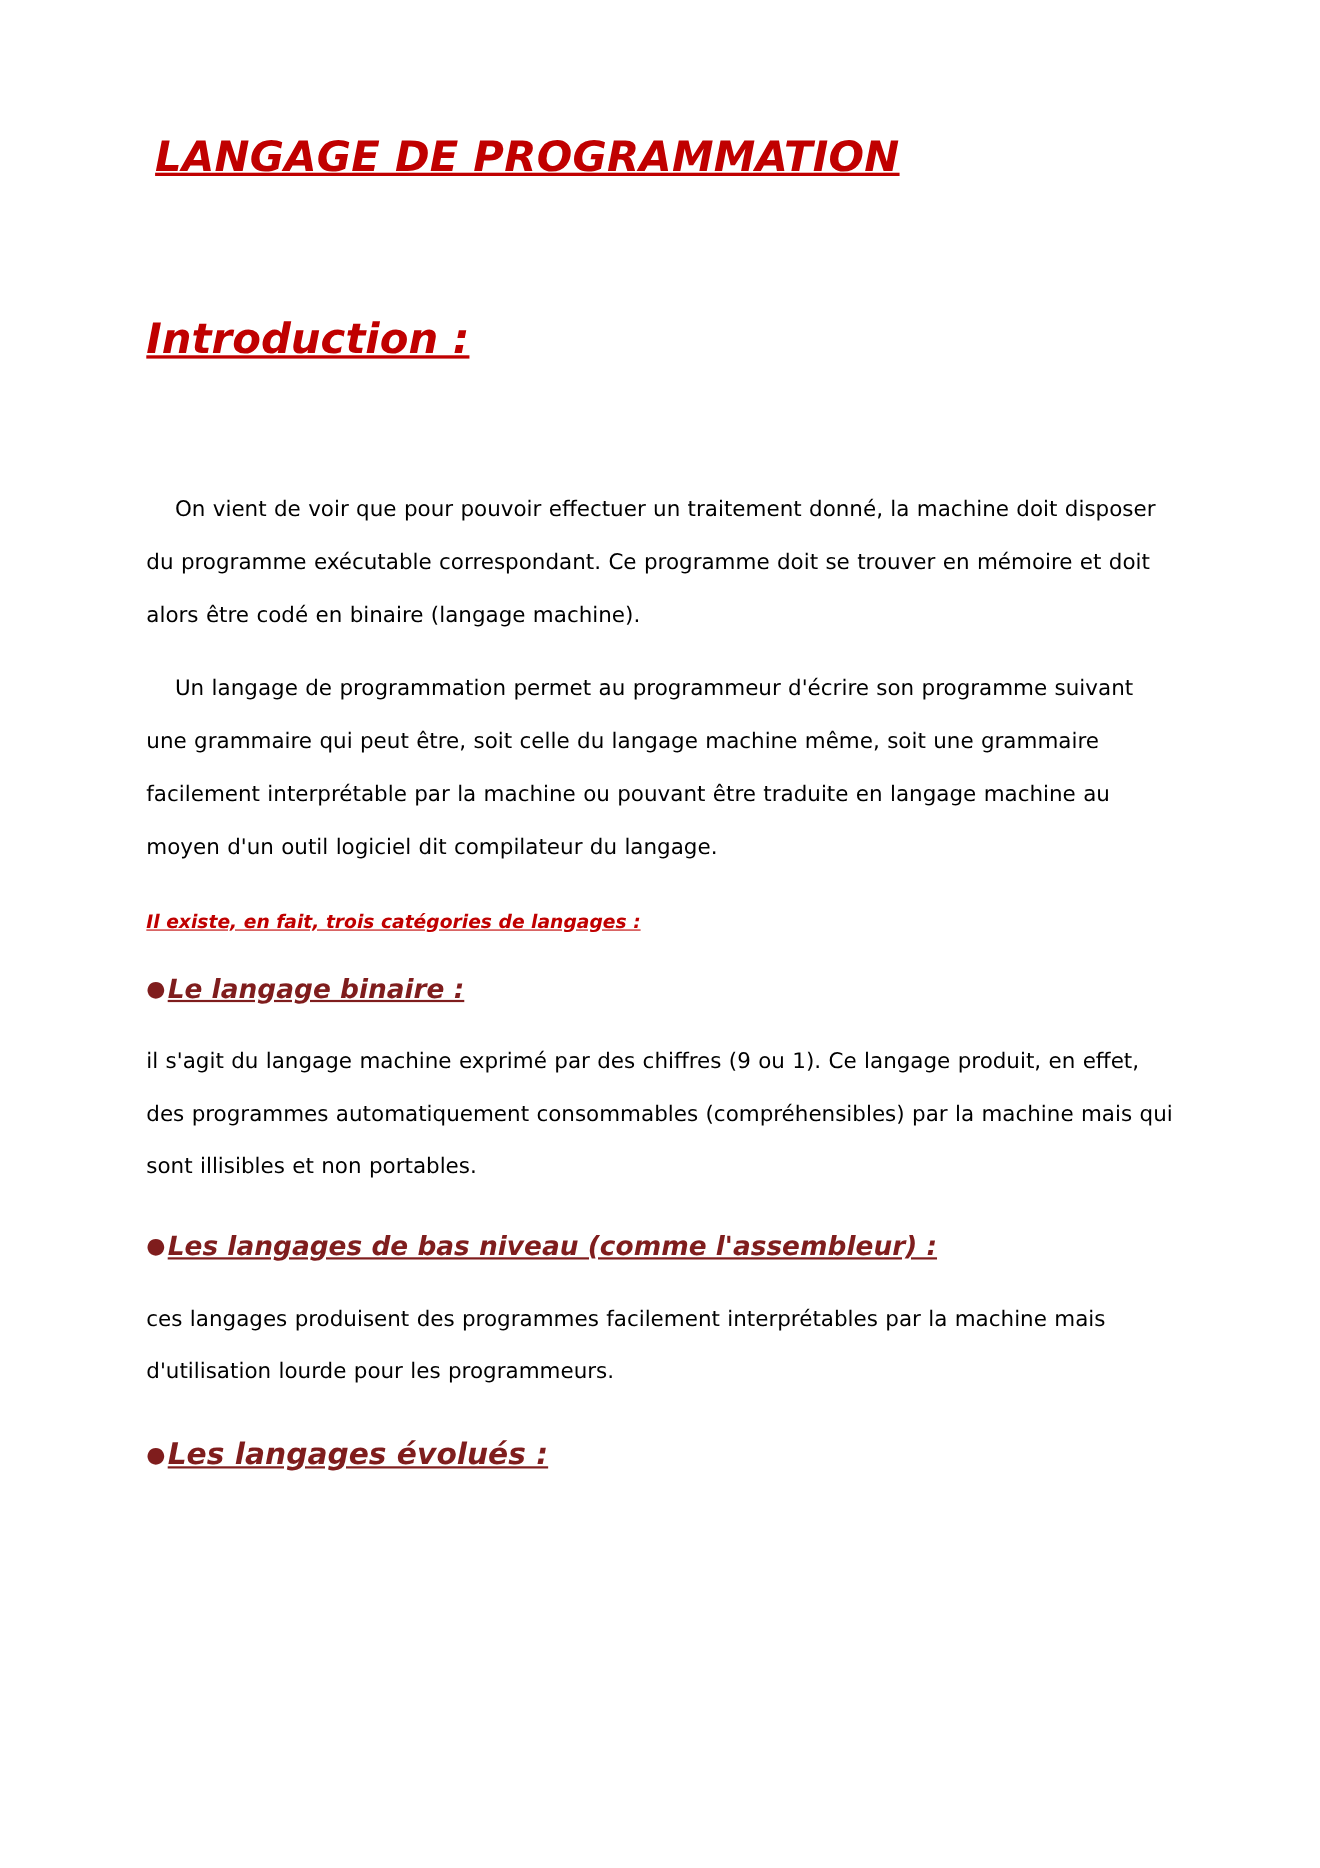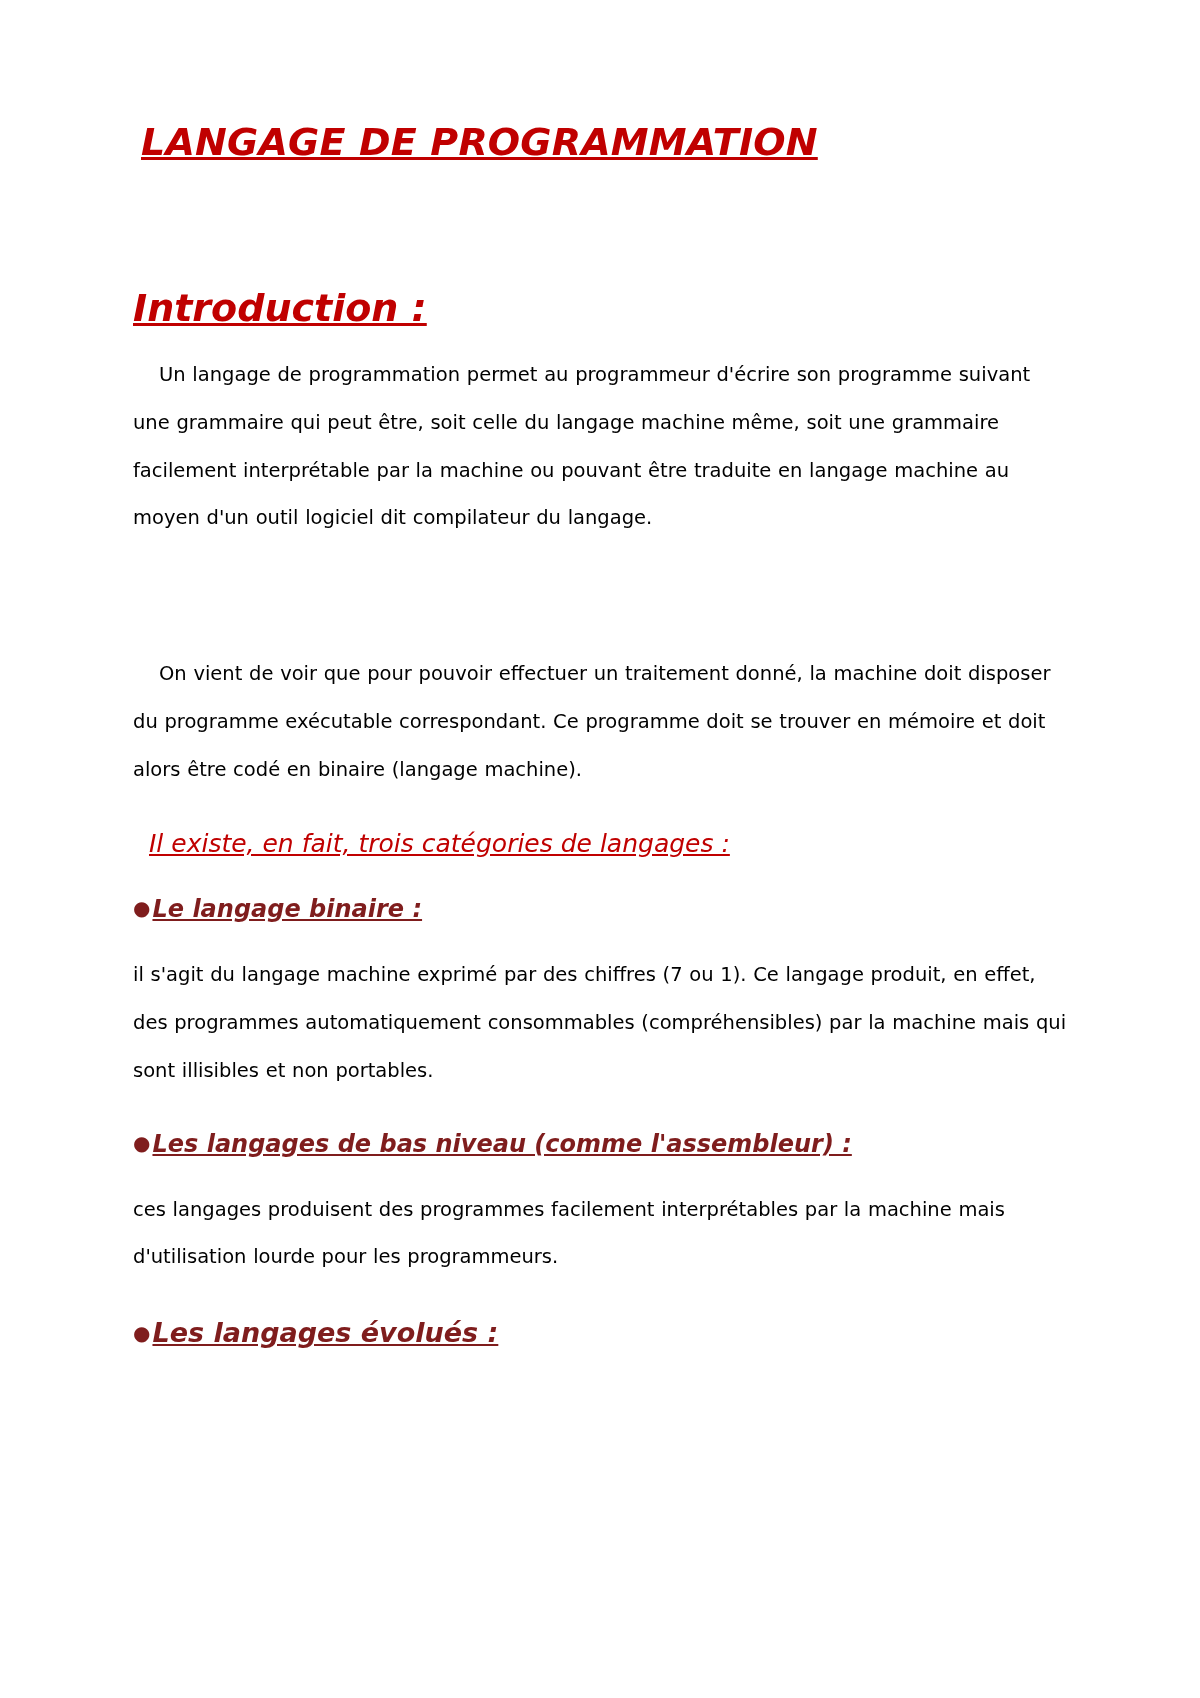--- a/index.html
+++ b/index.html
@@ -54,26 +54,26 @@
   .par-first {
     margin-top: 108px;
   }
   .par-indent {
     text-indent: 26px;
   }
   .par-gap {
     margin-top: 20px;
   }
   .red-sub {
-    font-size: 25px;
-    font-weight: normal;
+    font-size: 17px;
+    font-weight: bold;
     font-style: italic;
     color: #C00000;
     text-decoration: underline;
-    margin: 34px 0 0 16px;
+    margin: 34px 0 0 0;
     line-height: 1.3;
   }
   .bullet-head {
     font-size: 24px;
     font-weight: bold;
     font-style: italic;
     color: #7f1d1d;
     margin: 34px 0 0 0;
     line-height: 1.3;
     display: block;
@@ -97,31 +97,31 @@
 </style>
 </head>
 <body>
 
 <div class="page">
 
   <h1 class="doc-title">LANGAGE DE PROGRAMMATION</h1>
 
   <h2 class="section-heading">Introduction :</h2>
 
+  <p class="body-par par-first par-indent">On vient de voir que pour pouvoir effectuer un traitement donné, la machine doit disposer du programme exécutable correspondant. Ce programme doit se trouver en mémoire et doit alors être codé en binaire (langage machine).</p>
+
   <p class="body-par par-gap par-indent">Un langage de programmation permet au programmeur d'écrire son programme suivant une grammaire qui peut être, soit celle du langage machine même, soit une grammaire facilement interprétable par la machine ou pouvant être traduite en langage machine au moyen d'un outil logiciel dit compilateur du langage.</p>
-
-  <p class="body-par par-first par-indent">On vient de voir que pour pouvoir effectuer un traitement donné, la machine doit disposer du programme exécutable correspondant. Ce programme doit se trouver en mémoire et doit alors être codé en binaire (langage machine).</p>
 
   <h3 class="red-sub">Il existe, en fait, trois catégories de langages :</h3>
 
   <p class="bullet-head">
     <span class="bullet-dot">●</span><span class="u-text">Le langage binaire :</span>
   </p>
 
-  <p class="body-par after-bullet">il s'agit du langage machine exprimé par des chiffres (7 ou 1). Ce langage produit, en effet, des programmes automatiquement consommables (compréhensibles) par la machine mais qui sont illisibles et non portables.</p>
+  <p class="body-par after-bullet">il s'agit du langage machine exprimé par des chiffres (9 ou 1). Ce langage produit, en effet, des programmes automatiquement consommables (compréhensibles) par la machine mais qui sont illisibles et non portables.</p>
 
   <p class="bullet-head">
     <span class="bullet-dot">●</span><span class="u-text">Les langages de bas niveau (comme l'assembleur) :</span>
   </p>
 
   <p class="body-par after-bullet">ces langages produisent des programmes facilement interprétables par la machine mais d'utilisation lourde pour les programmeurs.</p>
 
   <p class="bullet-head bullet-big">
     <span class="bullet-dot">●</span><span class="u-text">Les langages évolués :</span>
   </p>

